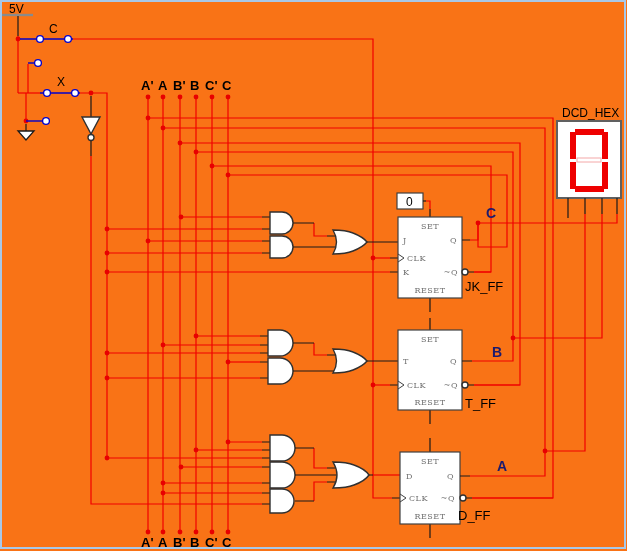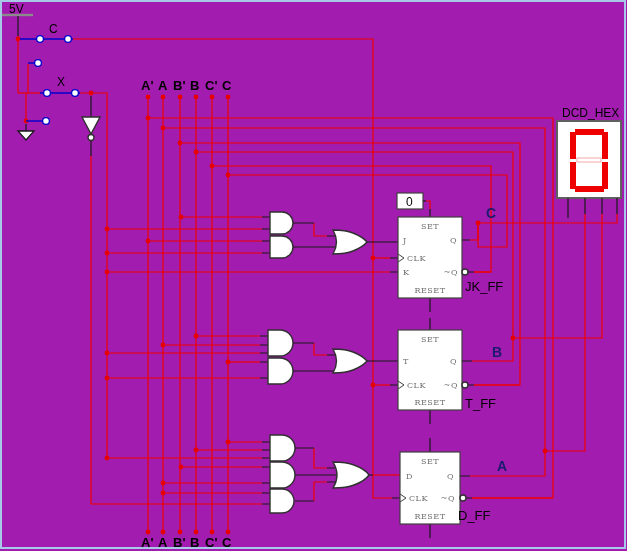--- a/index.html
+++ b/index.html
@@ -1,16 +1,16 @@
 <!DOCTYPE html>
 <html><head>
 <meta charset="utf-8">
 <style>
   html,body{margin:0;padding:0;background:#ffffff;}
-  .stage{position:relative;width:627px;height:551px;background:#a21caf;overflow:hidden;}
+  .stage{position:relative;width:627px;height:551px;background:#f97316;overflow:hidden;}
   svg{display:block;}
   text{font-family:"Liberation Sans",sans-serif;fill:#000;}
   .lbl{font-size:13px;font-weight:600;}
   .small{font-size:12px;}
   .net{font-size:14px;font-weight:600;fill:#1b1b6e;}
   .ffname{font-size:13px;fill:#000;font-weight:400;}
   .ffpin{font-family:"DejaVu Serif",serif;font-size:8px;fill:#6e6e6e;letter-spacing:0.5px;}
   .wire{stroke:#f00000;stroke-width:1.2;fill:none;}
   .bwire{stroke:#1a1a1a;stroke-width:1.2;fill:none;}
   .blue{stroke:#0000cd;stroke-width:1.4;fill:none;}

